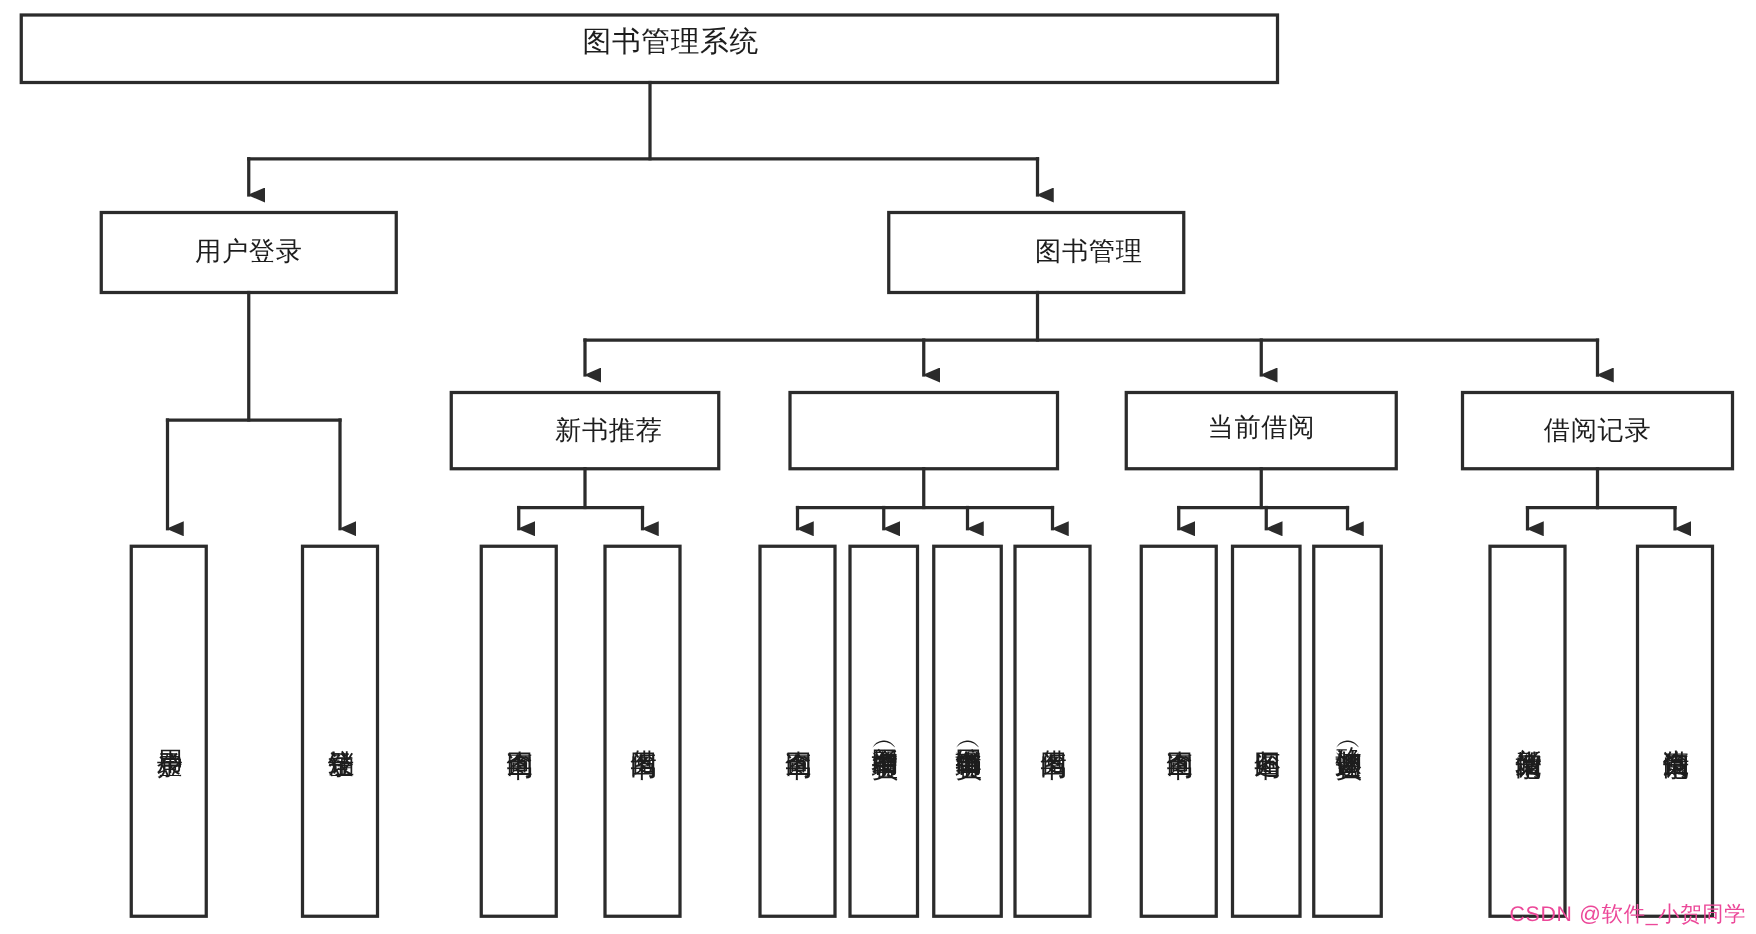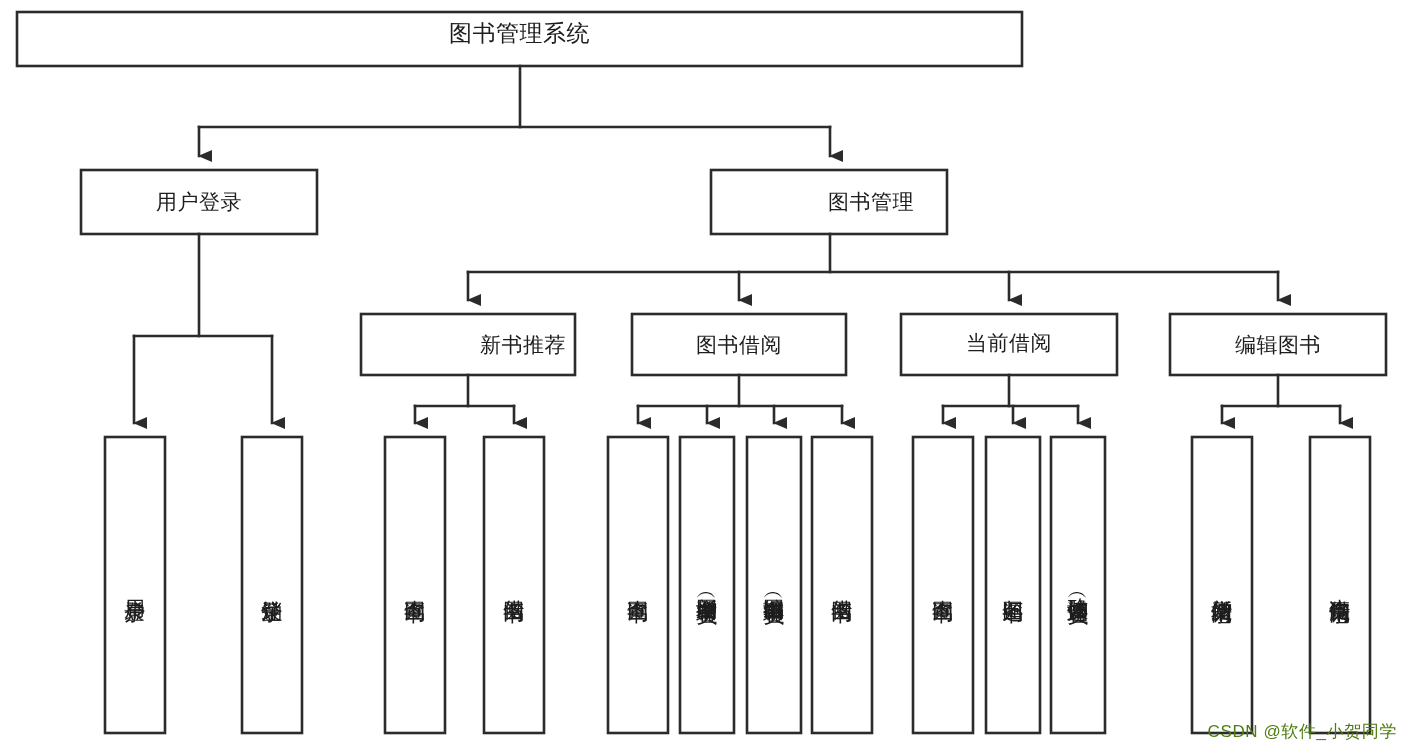--- a/index.html
+++ b/index.html
@@ -63,21 +63,21 @@
     letter-spacing: 1px;
     writing-mode: vertical-rl;
     text-orientation: upright;
     pointer-events: none;
   }
   .watermark {
     position: absolute;
     right: 8px;
     bottom: 4px;
     font-size: 17px;
-    color: #4d7c0f;
+    color: #ec4899;
     letter-spacing: 0.6px;
     white-space: nowrap;
     pointer-events: none;
   }
 </style>
 </head>
 <body>
 
 <div id="diagram-root">
 
@@ -146,29 +146,28 @@
     <path class="conn" d="M 943 406 L 943 423" marker-end="url(#arrow)"></path>
     <path class="conn" d="M 1013 406 L 1013 423" marker-end="url(#arrow)"></path>
     <path class="conn" d="M 1078 406 L 1078 423" marker-end="url(#arrow)"></path>
 
     <path class="conn" d="M 1278 375 L 1278 406"></path>
     <path class="conn" d="M 1222 406 L 1340 406"></path>
     <path class="conn" d="M 1222 406 L 1222 423" marker-end="url(#arrow)"></path>
     <path class="conn" d="M 1340 406 L 1340 423" marker-end="url(#arrow)"></path>
   </svg>
 
-  <div class="node-label-h" style="left:17px; top:12px; width:1005px; height:44px; font-size:23px;">图书管理系统</div>
+  <div class="node-label-h" style="left:34px; top:12px; width:1005px; height:44px; font-size:23px;">图书管理系统</div>
 
   <div class="node-label-h" style="left:81px; top:170px; width:236px; height:64px;">用户登录</div>
   <div class="node-label-h" style="left:711px; top:170px; width:236px; height:64px;padding-left:42px;">图书管理</div>
 
-  <div class="node-label-h" style="left:361px; top:314px; width:252px; height:61px;margin-left:36px;">新书推荐</div>
-  <div class="node-label-h" style="left:632px; top:314px; width:214px; height:61px;">图书借阅</div>
+  <div class="node-label-h" style="left:361px; top:314px; width:252px; height:61px;">新书推荐</div>
   <div class="node-label-h" style="left:901px; top:314px; width:216px; height:61px;font-family:Liberation Mono, monospace;">当前借阅</div>
-  <div class="node-label-h" style="left:1170px; top:314px; width:216px; height:61px;">编辑图书</div>
+  <div class="node-label-h" style="left:1170px; top:314px; width:216px; height:61px;">借阅记录</div>
 
   <div class="node-label-v" style="left:105px; top:437px; width:60px; height:296px;">用户登录</div>
   <div class="node-label-v" style="left:242px; top:437px; width:60px; height:296px;">注销登录</div>
   <div class="node-label-v" style="left:385px; top:437px; width:60px; height:296px;">查询图书</div>
   <div class="node-label-v" style="left:484px; top:437px; width:60px; height:296px;">借阅图书</div>
   <div class="node-label-v" style="left:608px; top:437px; width:60px; height:296px;">查询图书</div>
   <div class="node-label-v" style="left:680px; top:437px; width:54px; height:296px;">新增图书（管理员）</div>
   <div class="node-label-v" style="left:747px; top:437px; width:54px; height:296px;">编辑图书（管理员）</div>
   <div class="node-label-v" style="left:812px; top:437px; width:60px; height:296px;">借阅图书</div>
   <div class="node-label-v" style="left:913px; top:437px; width:60px; height:296px;">查询图书</div>

